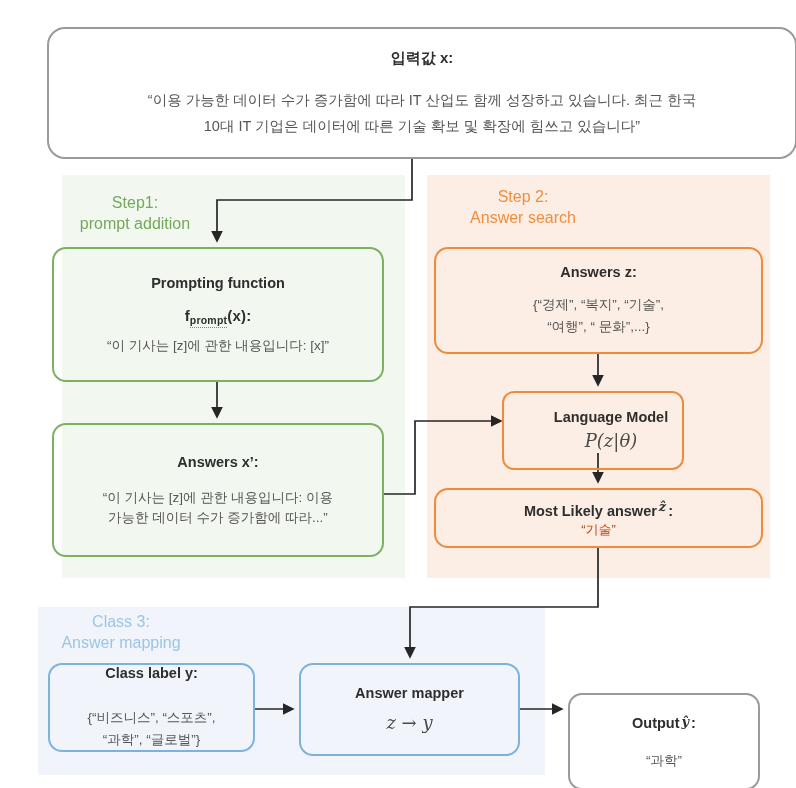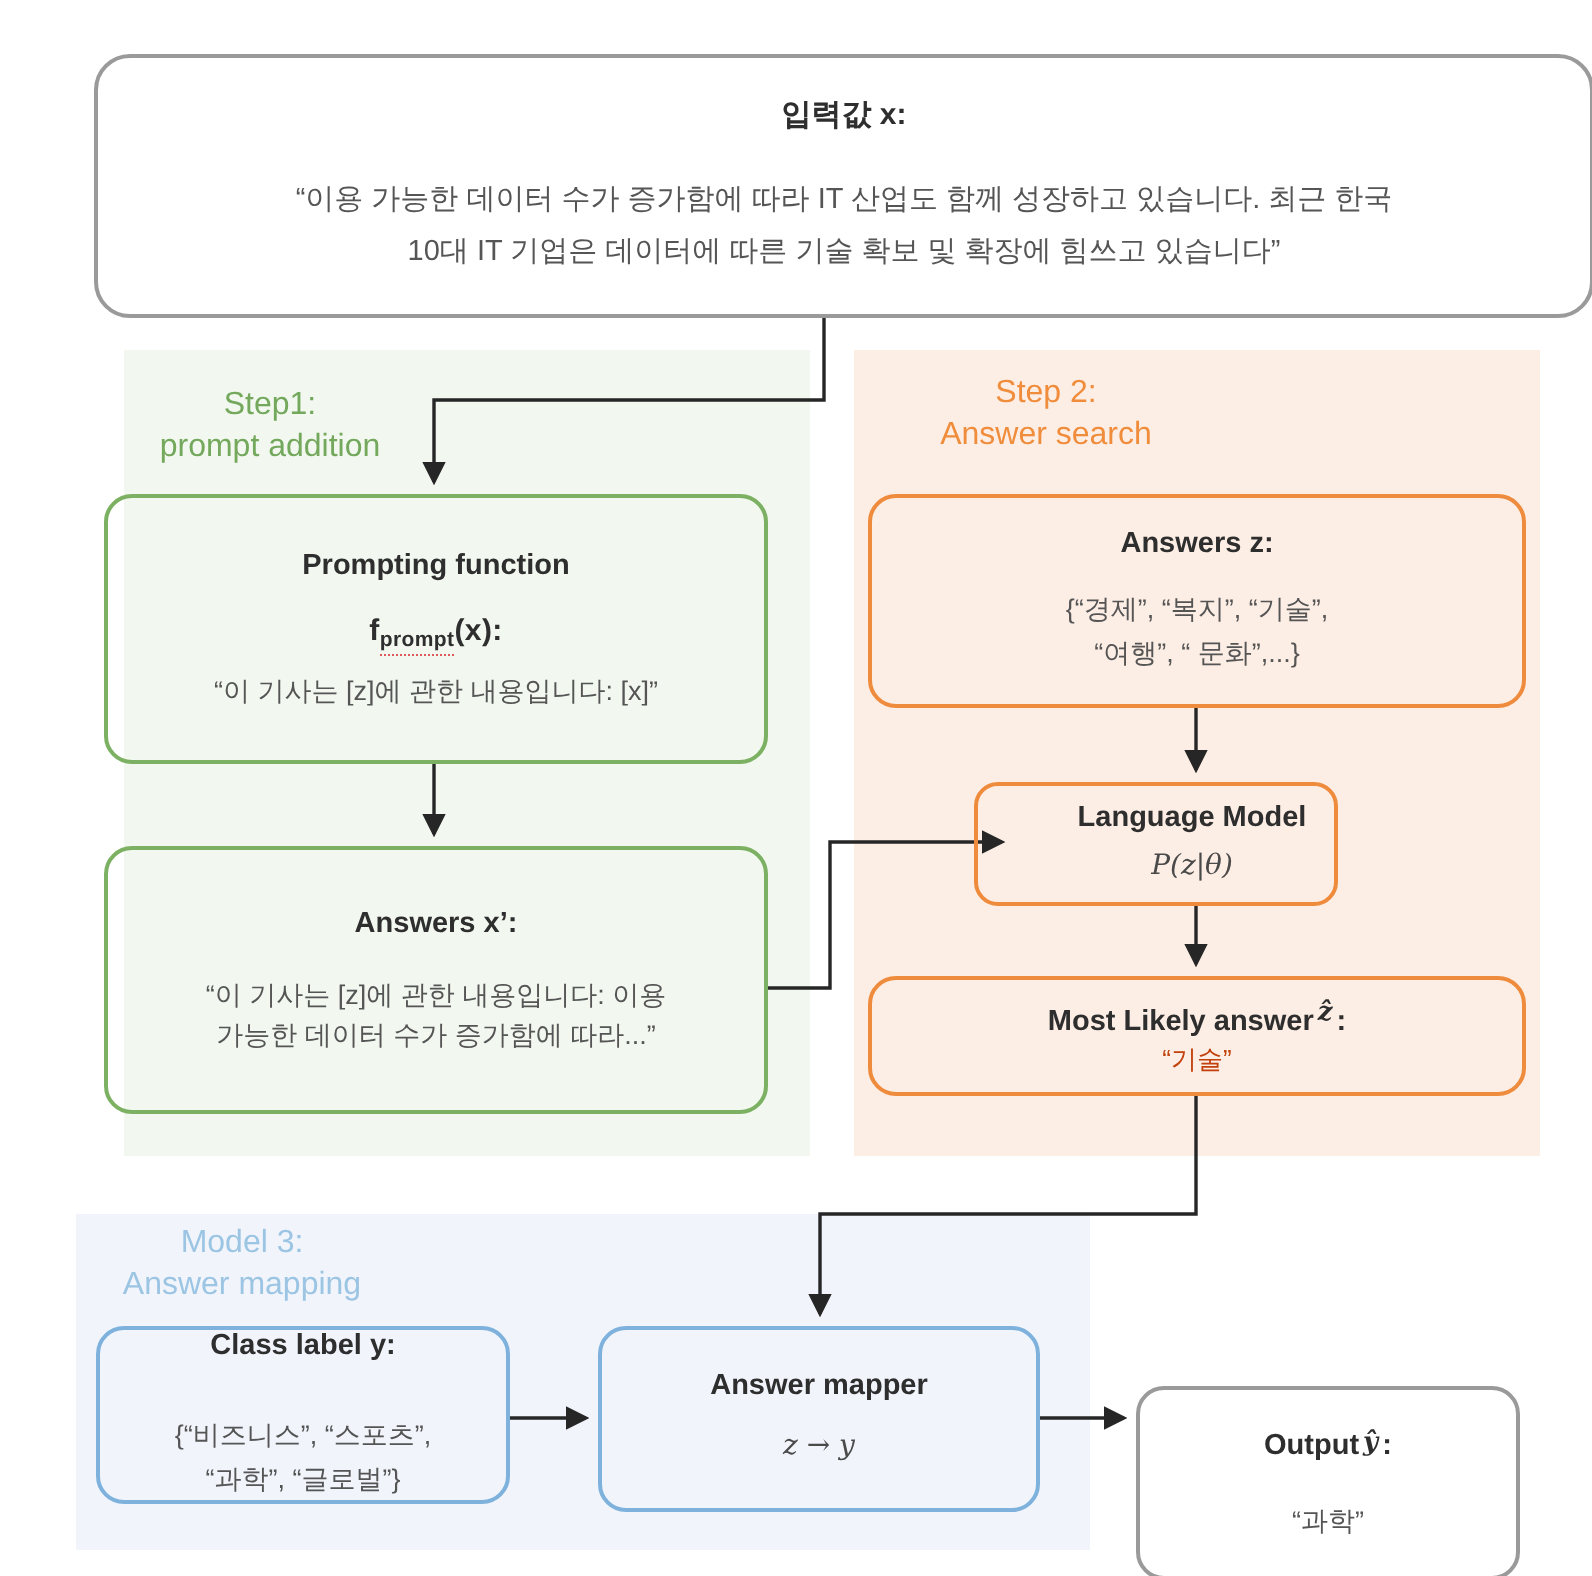--- a/index.html
+++ b/index.html
@@ -76,31 +76,31 @@
   .node.grey   { border-color: #9a9a9a; background: #ffffff; }
 
   
   #node-input { left: 47px;  top: 27px;  width: 750px; height: 132px; border-radius: 18px; }
   #node-input .title { font-size: 15px; }
   #node-input .body  { font-size: 14.5px; line-height: 26px; margin-top: 20px; }
 
   #node-prompting { left: 52px;  top: 247px; width: 332px; height: 135px; }
   #node-promptx   { left: 52px;  top: 423px; width: 332px; height: 134px; }
   #node-answers   { left: 434px; top: 247px; width: 329px; height: 107px; }
-  #node-lm        { left: 487px; top: 391px; width: 182px; height: 62px; border-radius: 12px; padding-left: 46px; }
+  #node-lm        { left: 502px; top: 391px; width: 182px; height: 79px; border-radius: 12px; padding-left: 46px; }
   #node-mostlikely{ left: 434px; top: 488px; width: 329px; height: 60px; }
   #node-classlabel{ left: 48px;  top: 663px; width: 207px; height: 89px; gap: 12px; }
   #node-mapper    { left: 299px; top: 663px; width: 221px; height: 93px; }
   #node-output    { left: 568px; top: 693px; width: 192px; height: 97px; }
 
   .node .body.tight { line-height: 22px; }
   .mathline {
     font-family: "DejaVu Serif", "Liberation Serif", serif;
     font-style: italic;
-    font-size: 14px;
+    font-size: 18px;
     color: #4a4a4a;
     line-height: 24px;
     margin-top: 2px;
   }
   .fprompt {
     font-weight: bold;
     font-size: 15px;
     color: #2e2e2e;
     margin-top: 14px;
     margin-bottom: 10px;
@@ -160,21 +160,21 @@
 
 <div class="step-label" id="step1-label">
   <span>Step1:</span>
   <span class="l2">prompt addition</span>
 </div>
 <div class="step-label" id="step2-label">
   <span>Step 2:</span>
   <span class="l2">Answer search</span>
 </div>
 <div class="step-label" id="step3-label">
-  <span>Model 3:</span>
+  <span>Class 3:</span>
   <span class="l2">Answer mapping</span>
 </div>
 
 <div class="node grey" id="node-input">
   <div class="title">입력값 x:</div>
   <div class="body">“이용 가능한 데이터 수가 증가함에 따라 IT 산업도 함께 성장하고 있습니다. 최근 한국
 10대 IT 기업은 데이터에 따른 기술 확보 및 확장에 힘쓰고 있습니다”</div>
 </div>
 
 <div class="node green" id="node-prompting">

